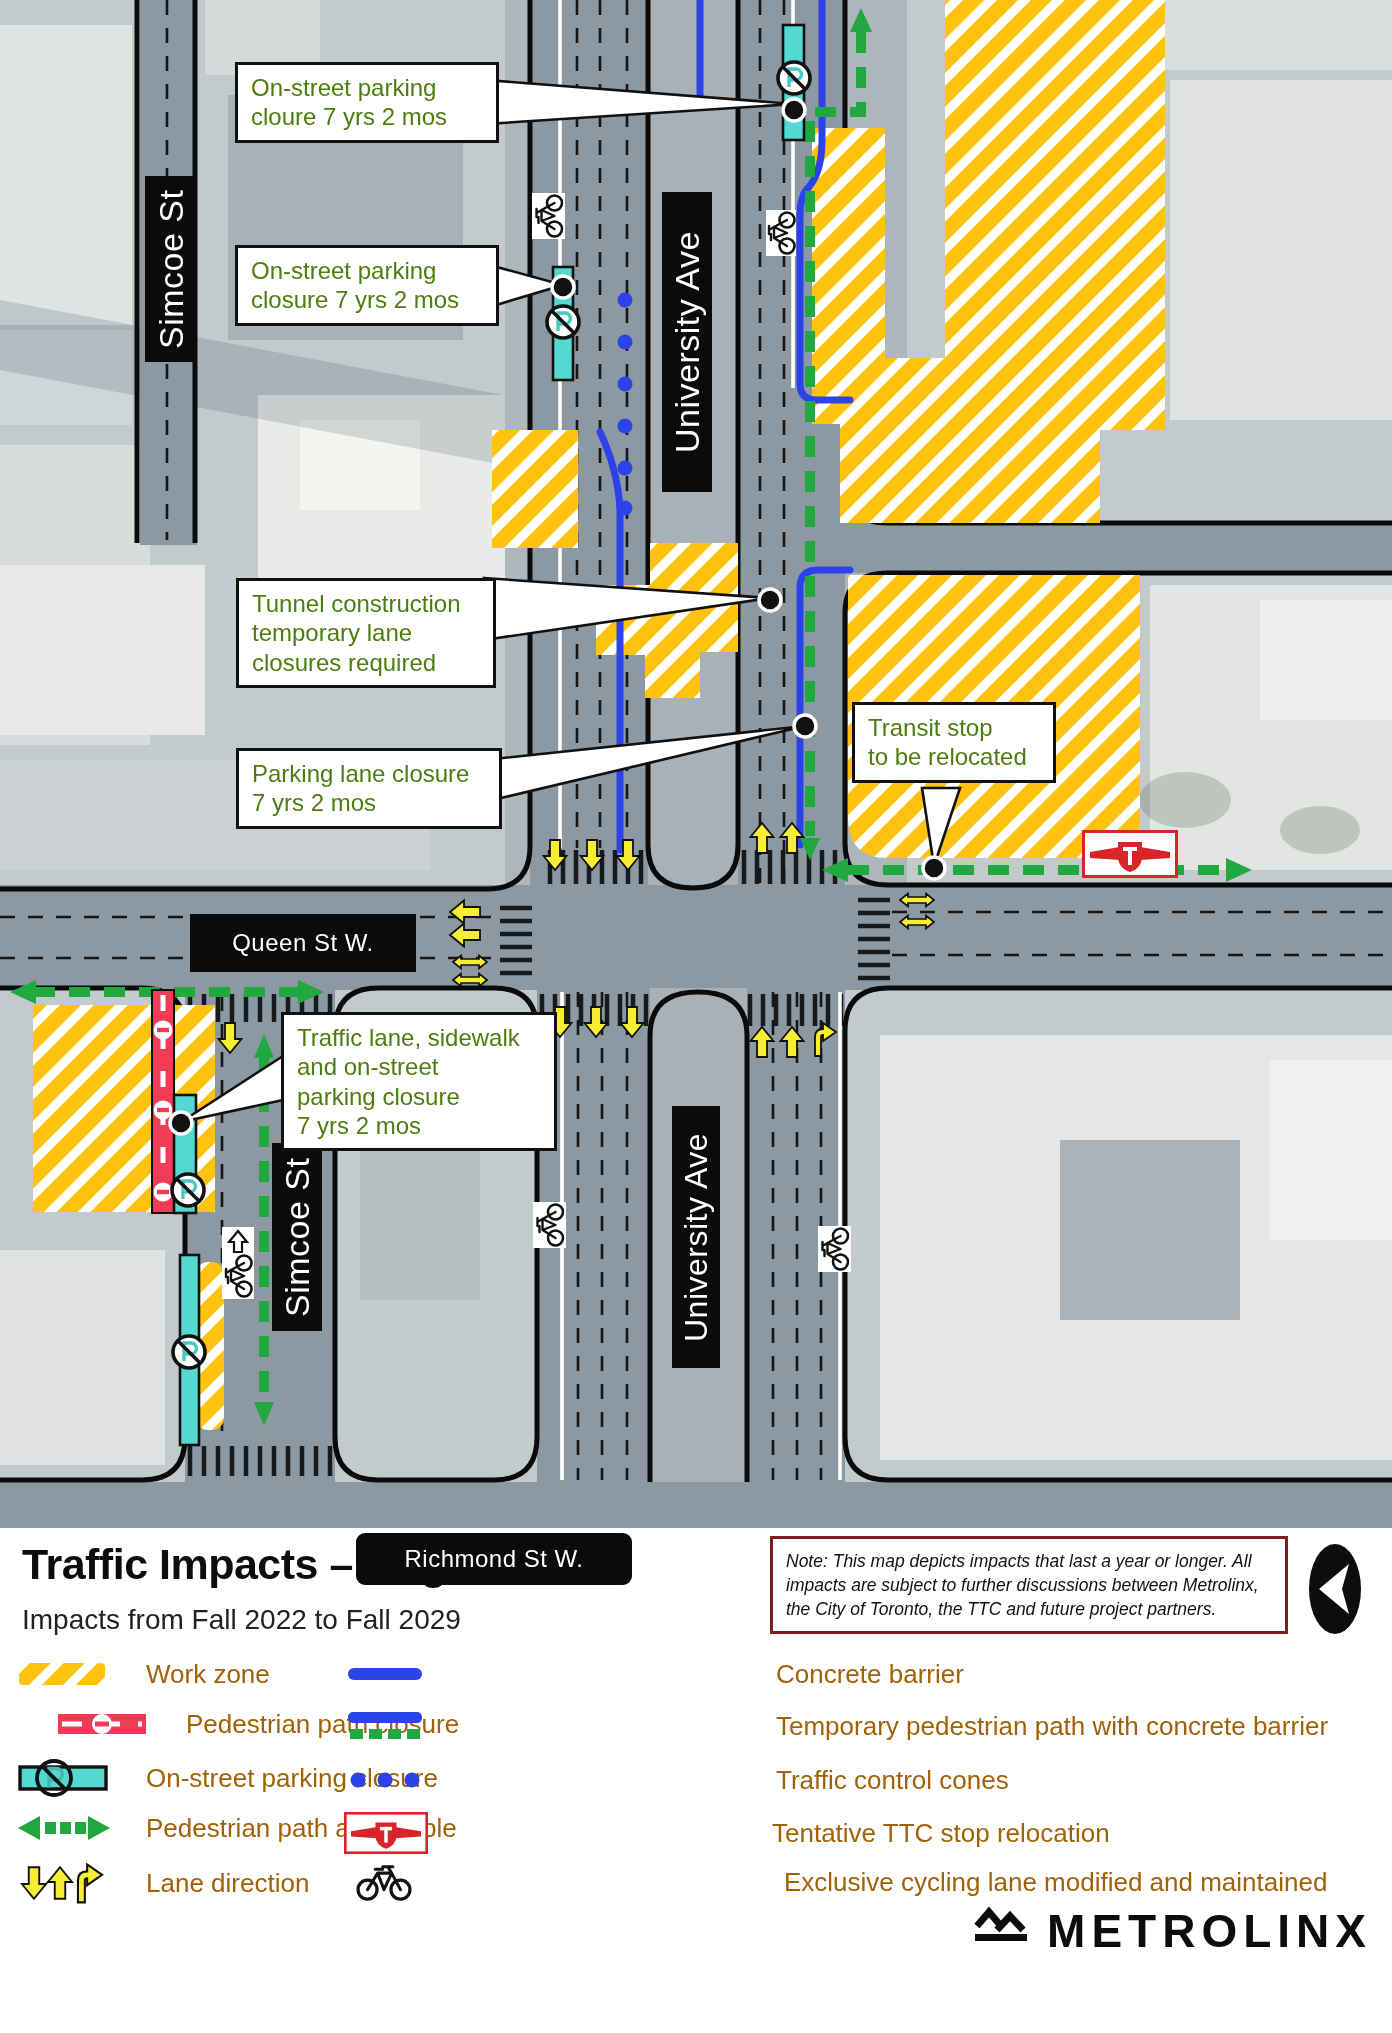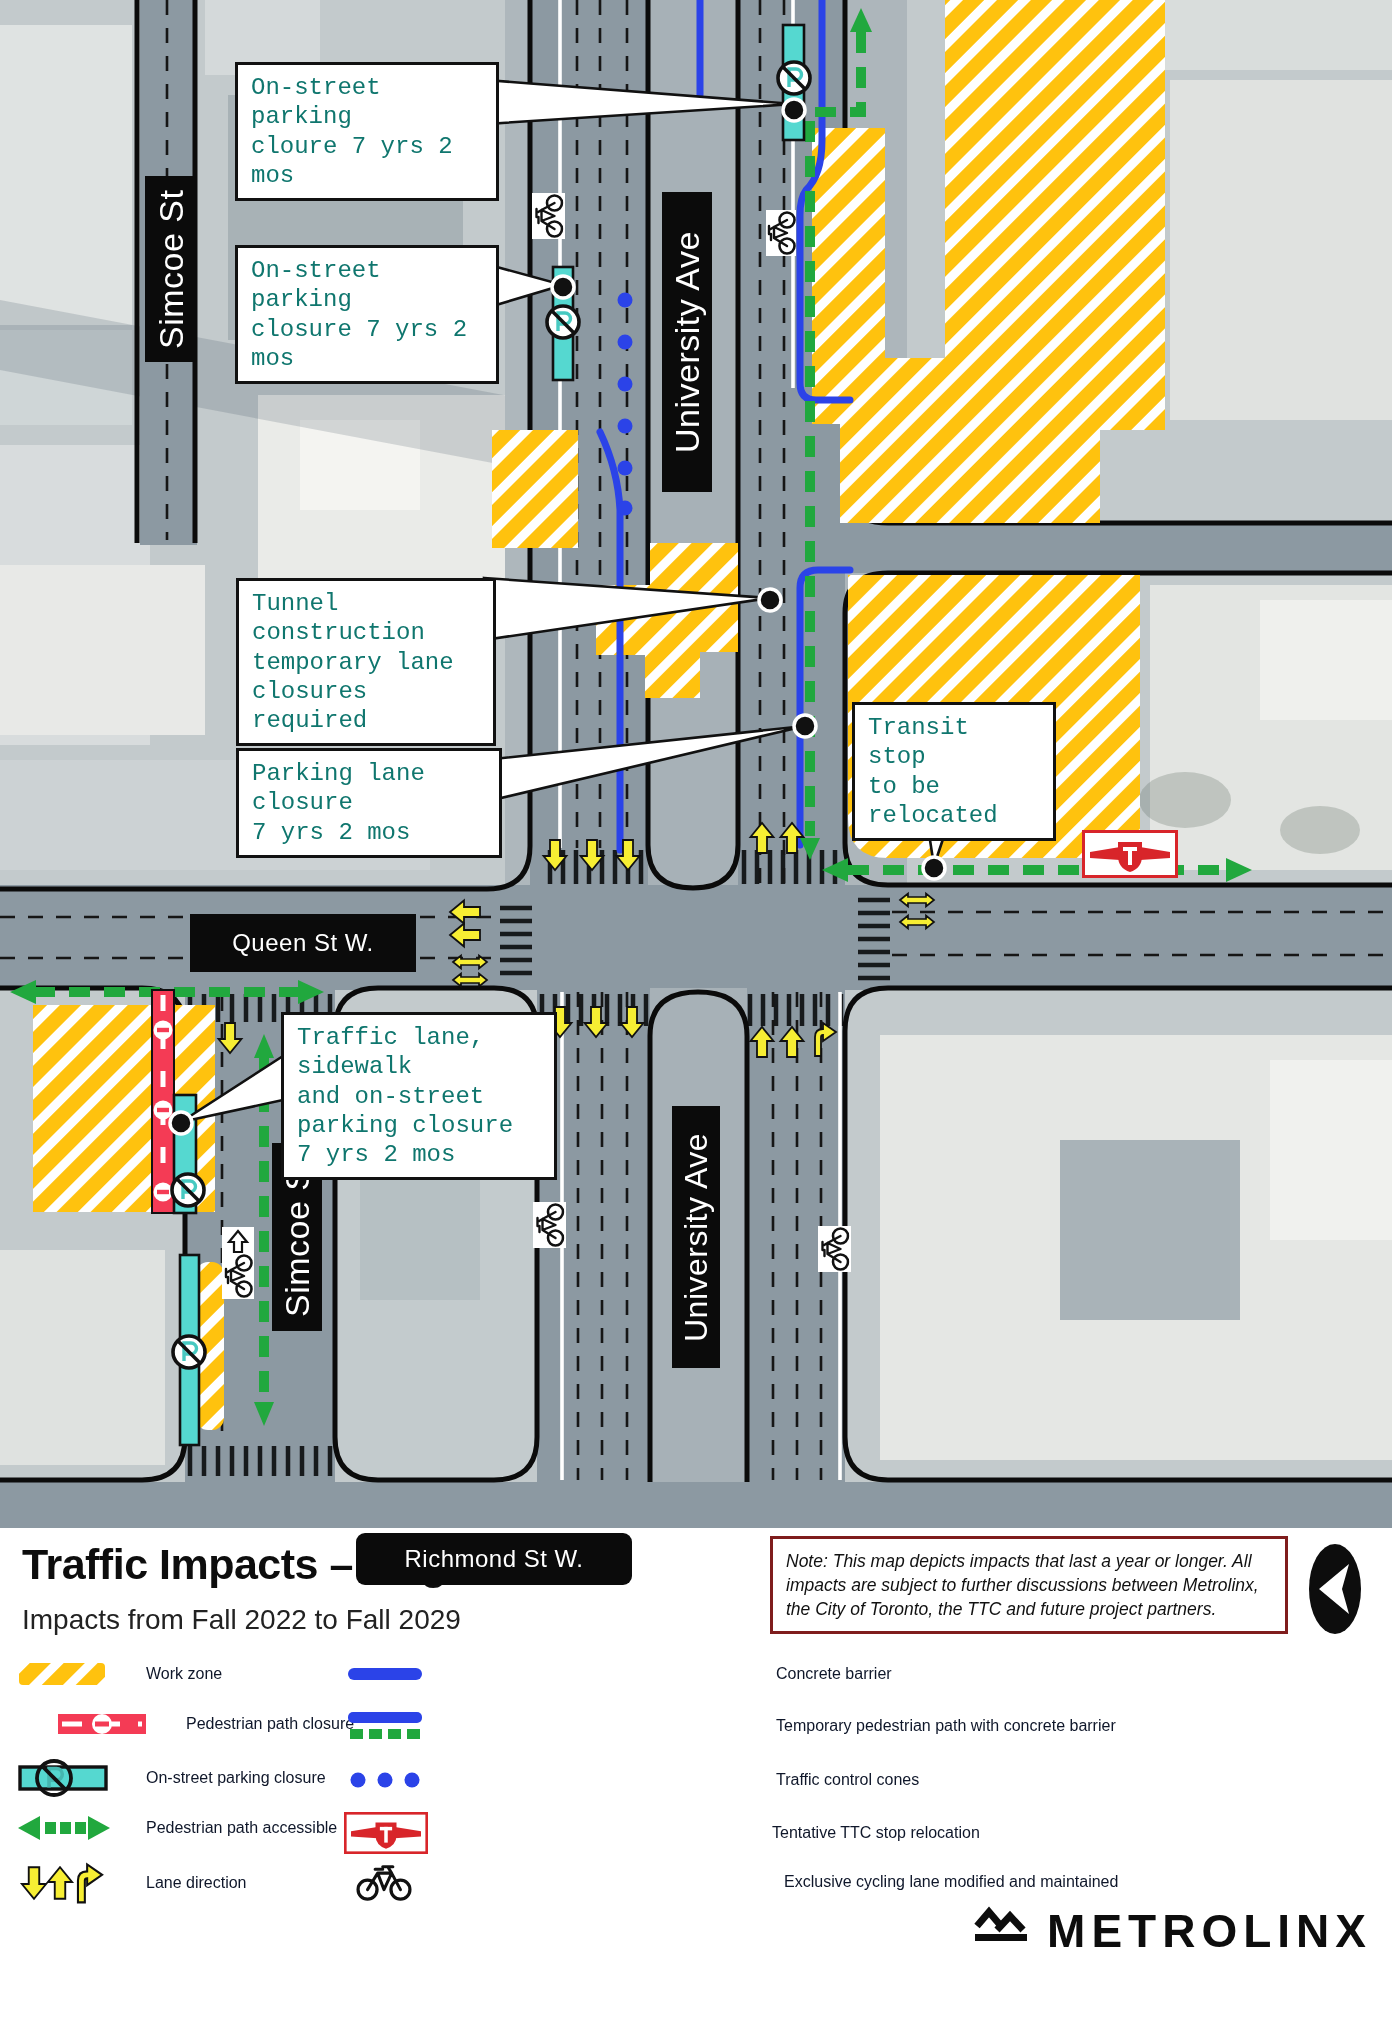--- a/index.html
+++ b/index.html
@@ -2,38 +2,38 @@
 <html><head>
 <meta charset="utf-8">
 <style>
   html,body{margin:0;padding:0;background:#fff;}
   #page{position:relative;width:1392px;height:2033px;overflow:hidden;
         font-family:"Liberation Sans",sans-serif;background:#fff;}
   svg{display:block;}
   .map-svg{position:absolute;left:0;top:0;}
   
   .callout{position:absolute;background:#fff;border:3px solid #111;
-           padding:8px 13px;font-size:24px;line-height:1.22;color:#0f766e;
-           white-space:pre-line;z-index:30;font-family:Liberation Mono, monospace;}
+           padding:8px 13px;font-size:24px;line-height:1.22;color:#4d7c0f;
+           white-space:pre-line;z-index:30;}
   
   .street-label{position:absolute;background:#0b0b0b;color:#fff;z-index:25;
                 display:flex;align-items:center;justify-content:center;
                 font-size:34px;letter-spacing:.5px;}
   .street-label.vert{writing-mode:vertical-rl;transform:rotate(180deg);}
   .street-label.horiz{font-size:24px;margin-top:9px;}
   
   .footer{position:absolute;left:0;top:1528px;width:1392px;height:437px;background:#fff;}
   .title{position:absolute;left:22px;top:12px;font-size:43px;font-weight:800;
          color:#0d0d0d;letter-spacing:-.5px;}
   .subtitle{position:absolute;left:22px;top:76px;font-size:28px;color:#222;}
   .note-box{position:absolute;left:770px;top:8px;width:486px;border:3px solid #7f1d1d;
             padding:10px 13px;font-size:17.5px;line-height:1.38;font-style:italic;color:#111;}
   .north{position:absolute;left:1307px;top:14px;}
   .legend-row{position:absolute;display:flex;align-items:center;}
-  .legend-row .lab{font-size:16px;color:#0f172a;white-space:nowrap;}
+  .legend-row .lab{font-size:26px;color:#a16207;white-space:nowrap;}
   .lcol .lab{position:absolute;left:128px;}
   .rcol .lab{position:absolute;left:428px;}
   .brand{position:absolute;right:20px;top:376px;display:flex;align-items:flex-start;gap:12px;}
   .brand-text{font-size:46px;font-weight:800;letter-spacing:6px;color:#0d0d0d;}
 </style>
 </head>
 <body>
 
 <div id="page">
 

